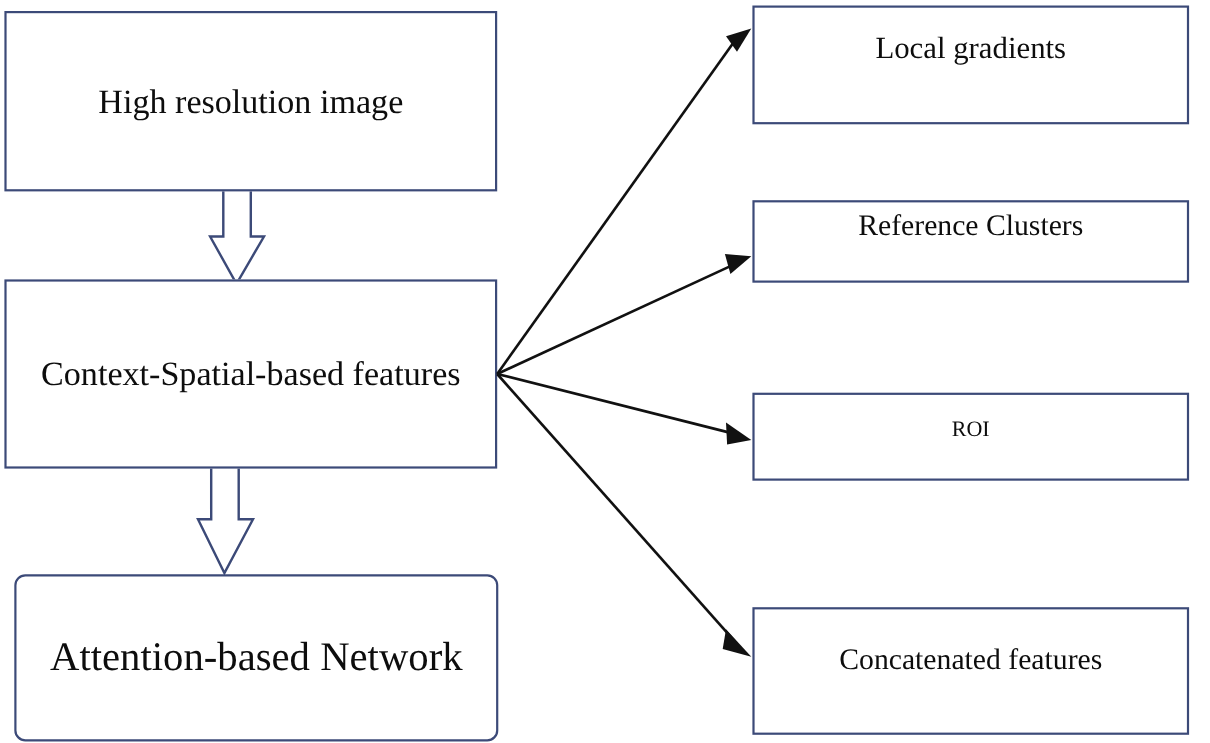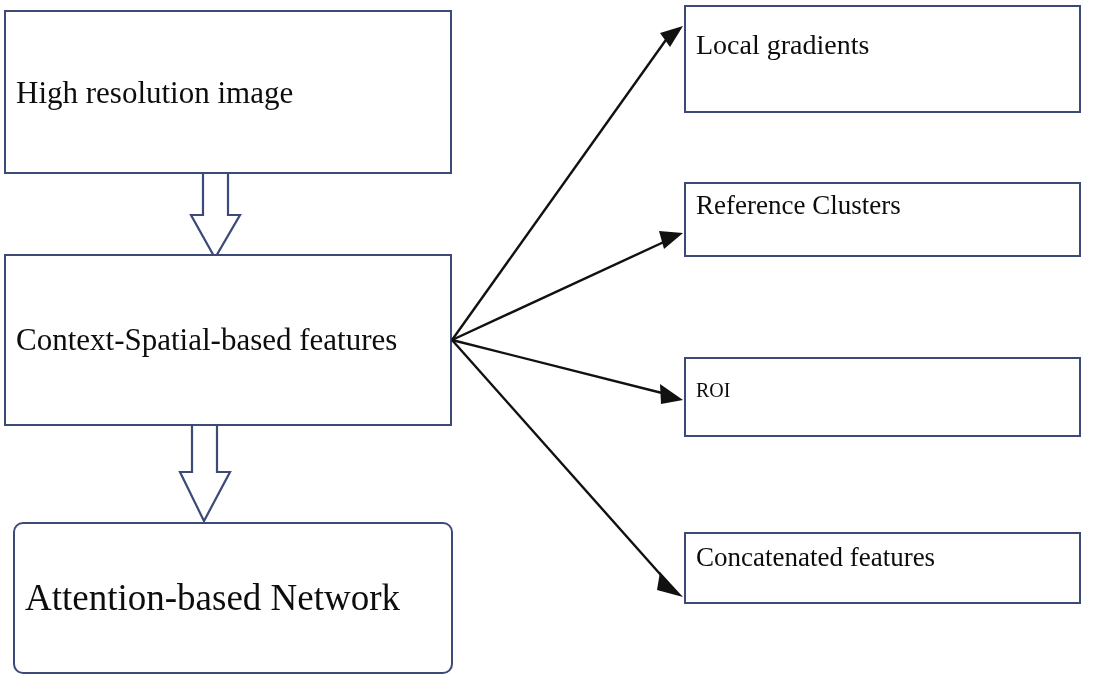--- a/index.html
+++ b/index.html
@@ -16,20 +16,21 @@
     overflow: hidden;
     font-family: "Liberation Serif", "DejaVu Serif", serif;
   }
   .node {
     position: absolute;
     box-sizing: border-box;
     border: 2px solid #3c4a78;
     background: #ffffff;
     display: flex;
     align-items: center;
+    justify-content: center;
     text-align: center;
     color: #0d0d0d;
     line-height: 1.18;
     z-index: 3;
   }
   .node .label {
     display: block;
     padding: 0 10px;
   }
 
@@ -37,21 +38,21 @@
   #node-high-res        { left: 4px;  top: 10px;  width: 448px; height: 164px; font-size: 31px; }
   #node-high-res .label { padding-top: 2px; }
 
   #node-context         { left: 4px;  top: 254px; width: 448px; height: 172px; font-size: 31px; }
   #node-attention       { left: 13px; top: 522px; width: 440px; height: 152px; font-size: 37px; border-radius: 10px; }
 
   
   #node-local-gradients { left: 684px; top: 5px;   width: 397px; height: 108px; font-size: 28px; }
   #node-reference       { left: 684px; top: 182px; width: 397px; height: 75px;  font-size: 27px; }
   #node-roi             { left: 684px; top: 357px; width: 397px; height: 80px; font-size: 20px; }
-  #node-concatenated    { left: 684px; top: 532px; width: 397px; height: 72px;  font-size: 27px; }
+  #node-concatenated    { left: 684px; top: 552px; width: 397px; height: 116px;  font-size: 27px; }
 
   #node-local-gradients .label,
   #node-reference .label { position: relative; top: -14px; }
   #node-roi .label       { position: relative; top: -6px; }
   #node-concatenated .label { position: relative; top: -10px; }
 
   
   svg.layer {
     position: absolute;
     left: 0;

